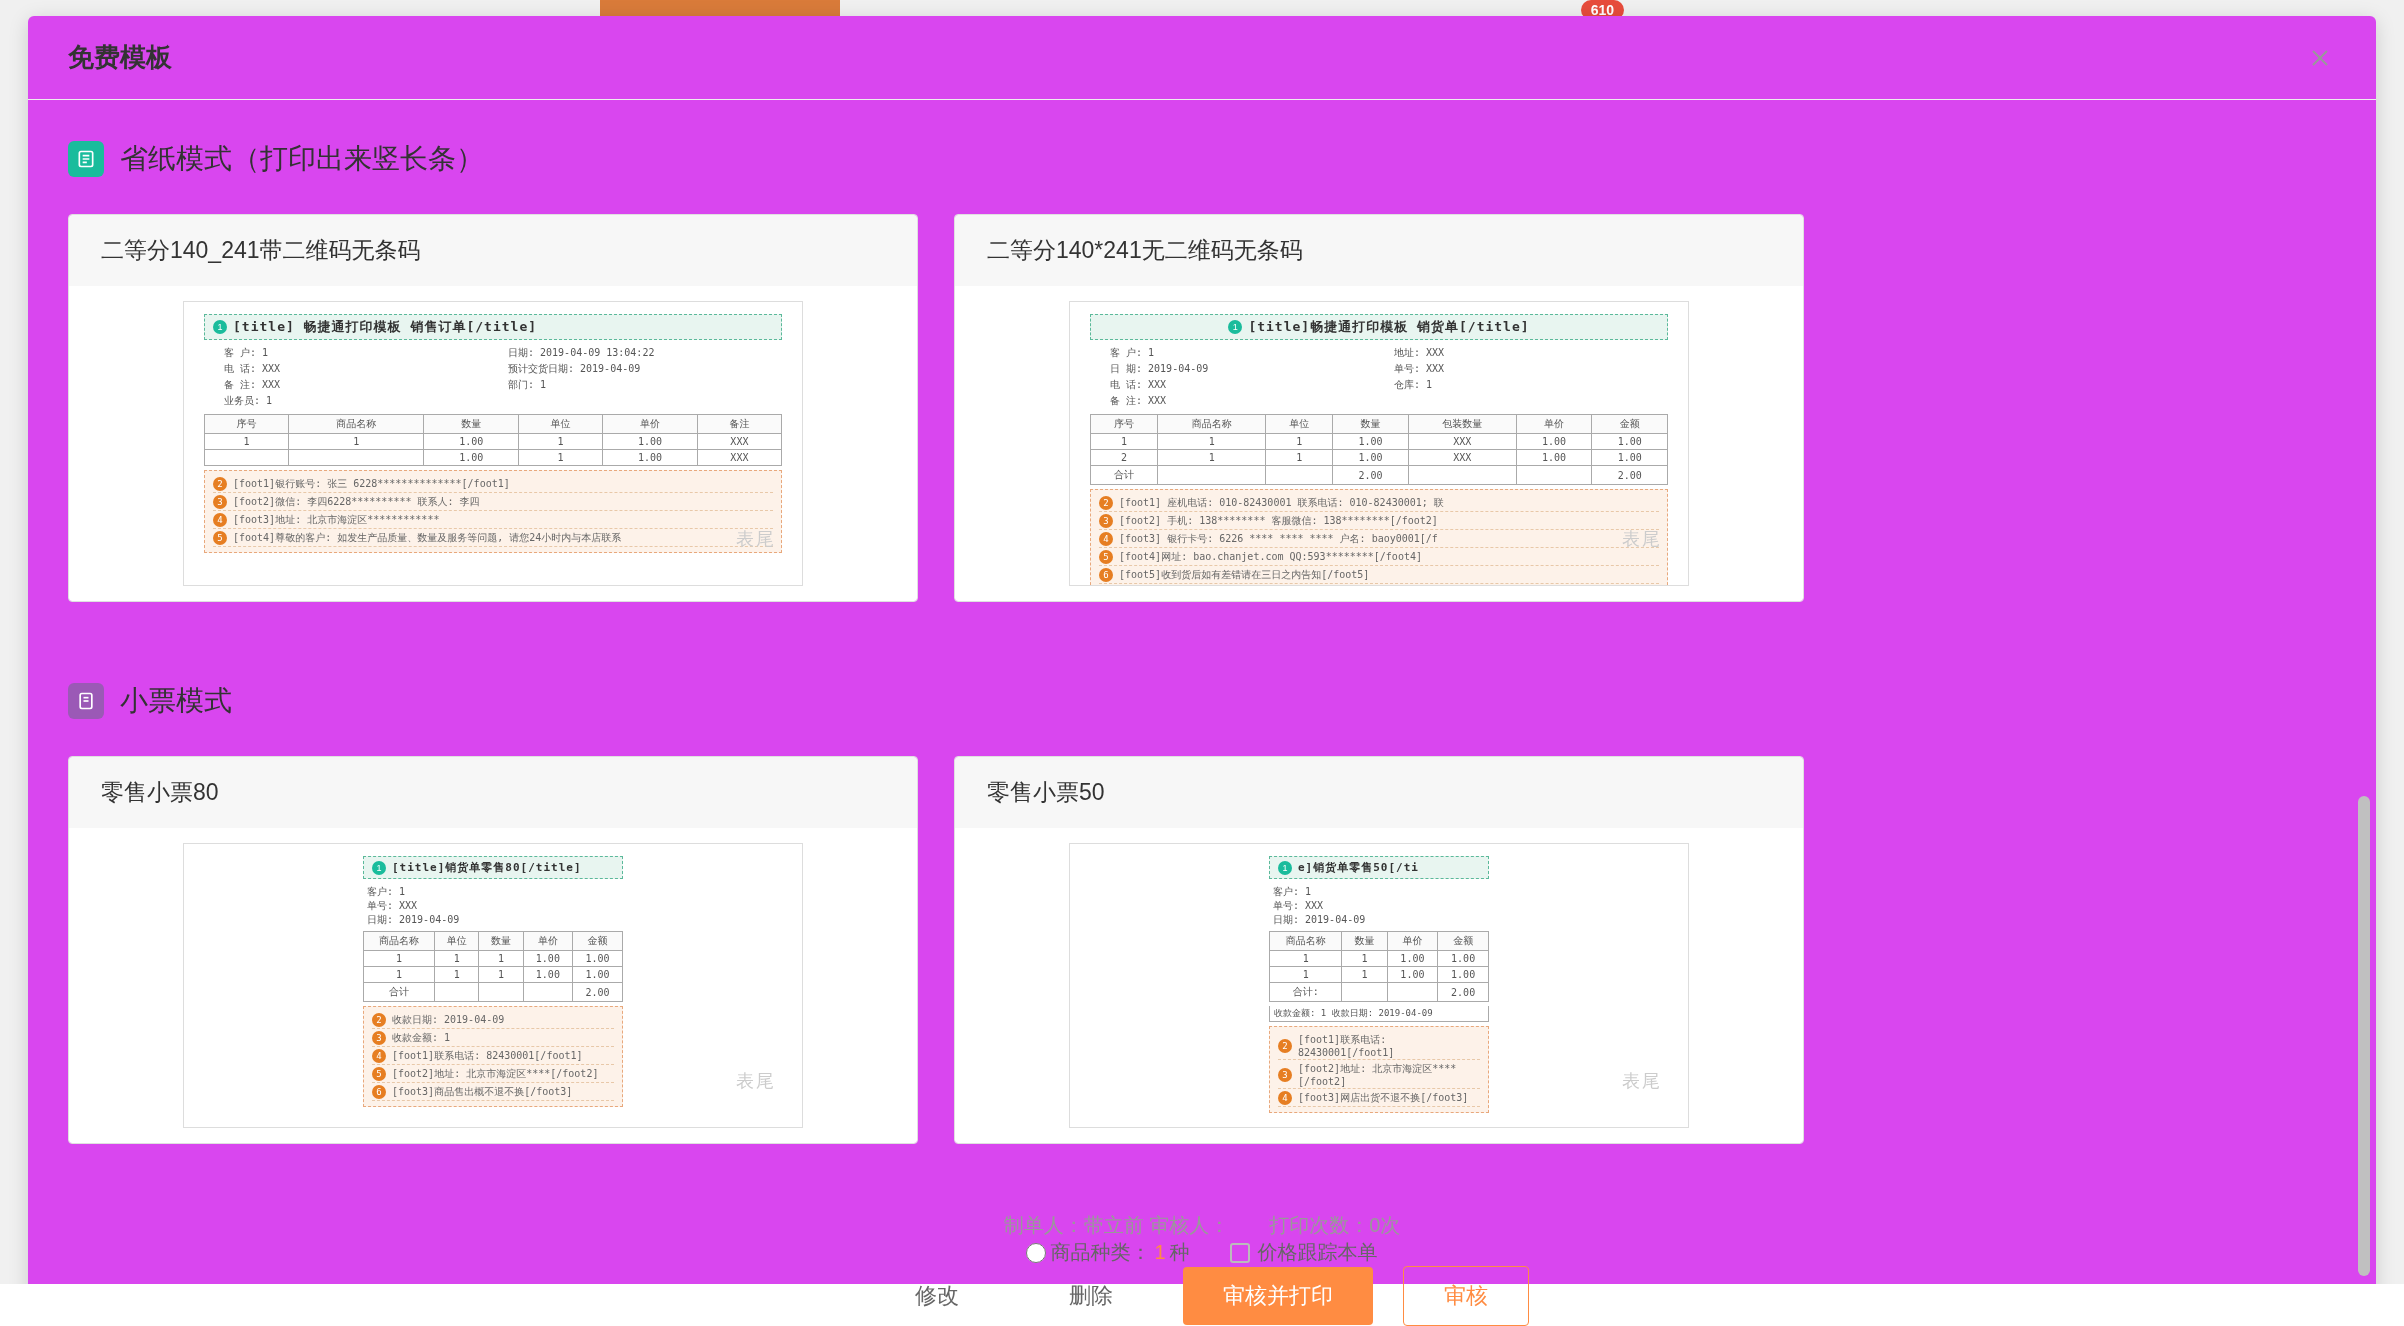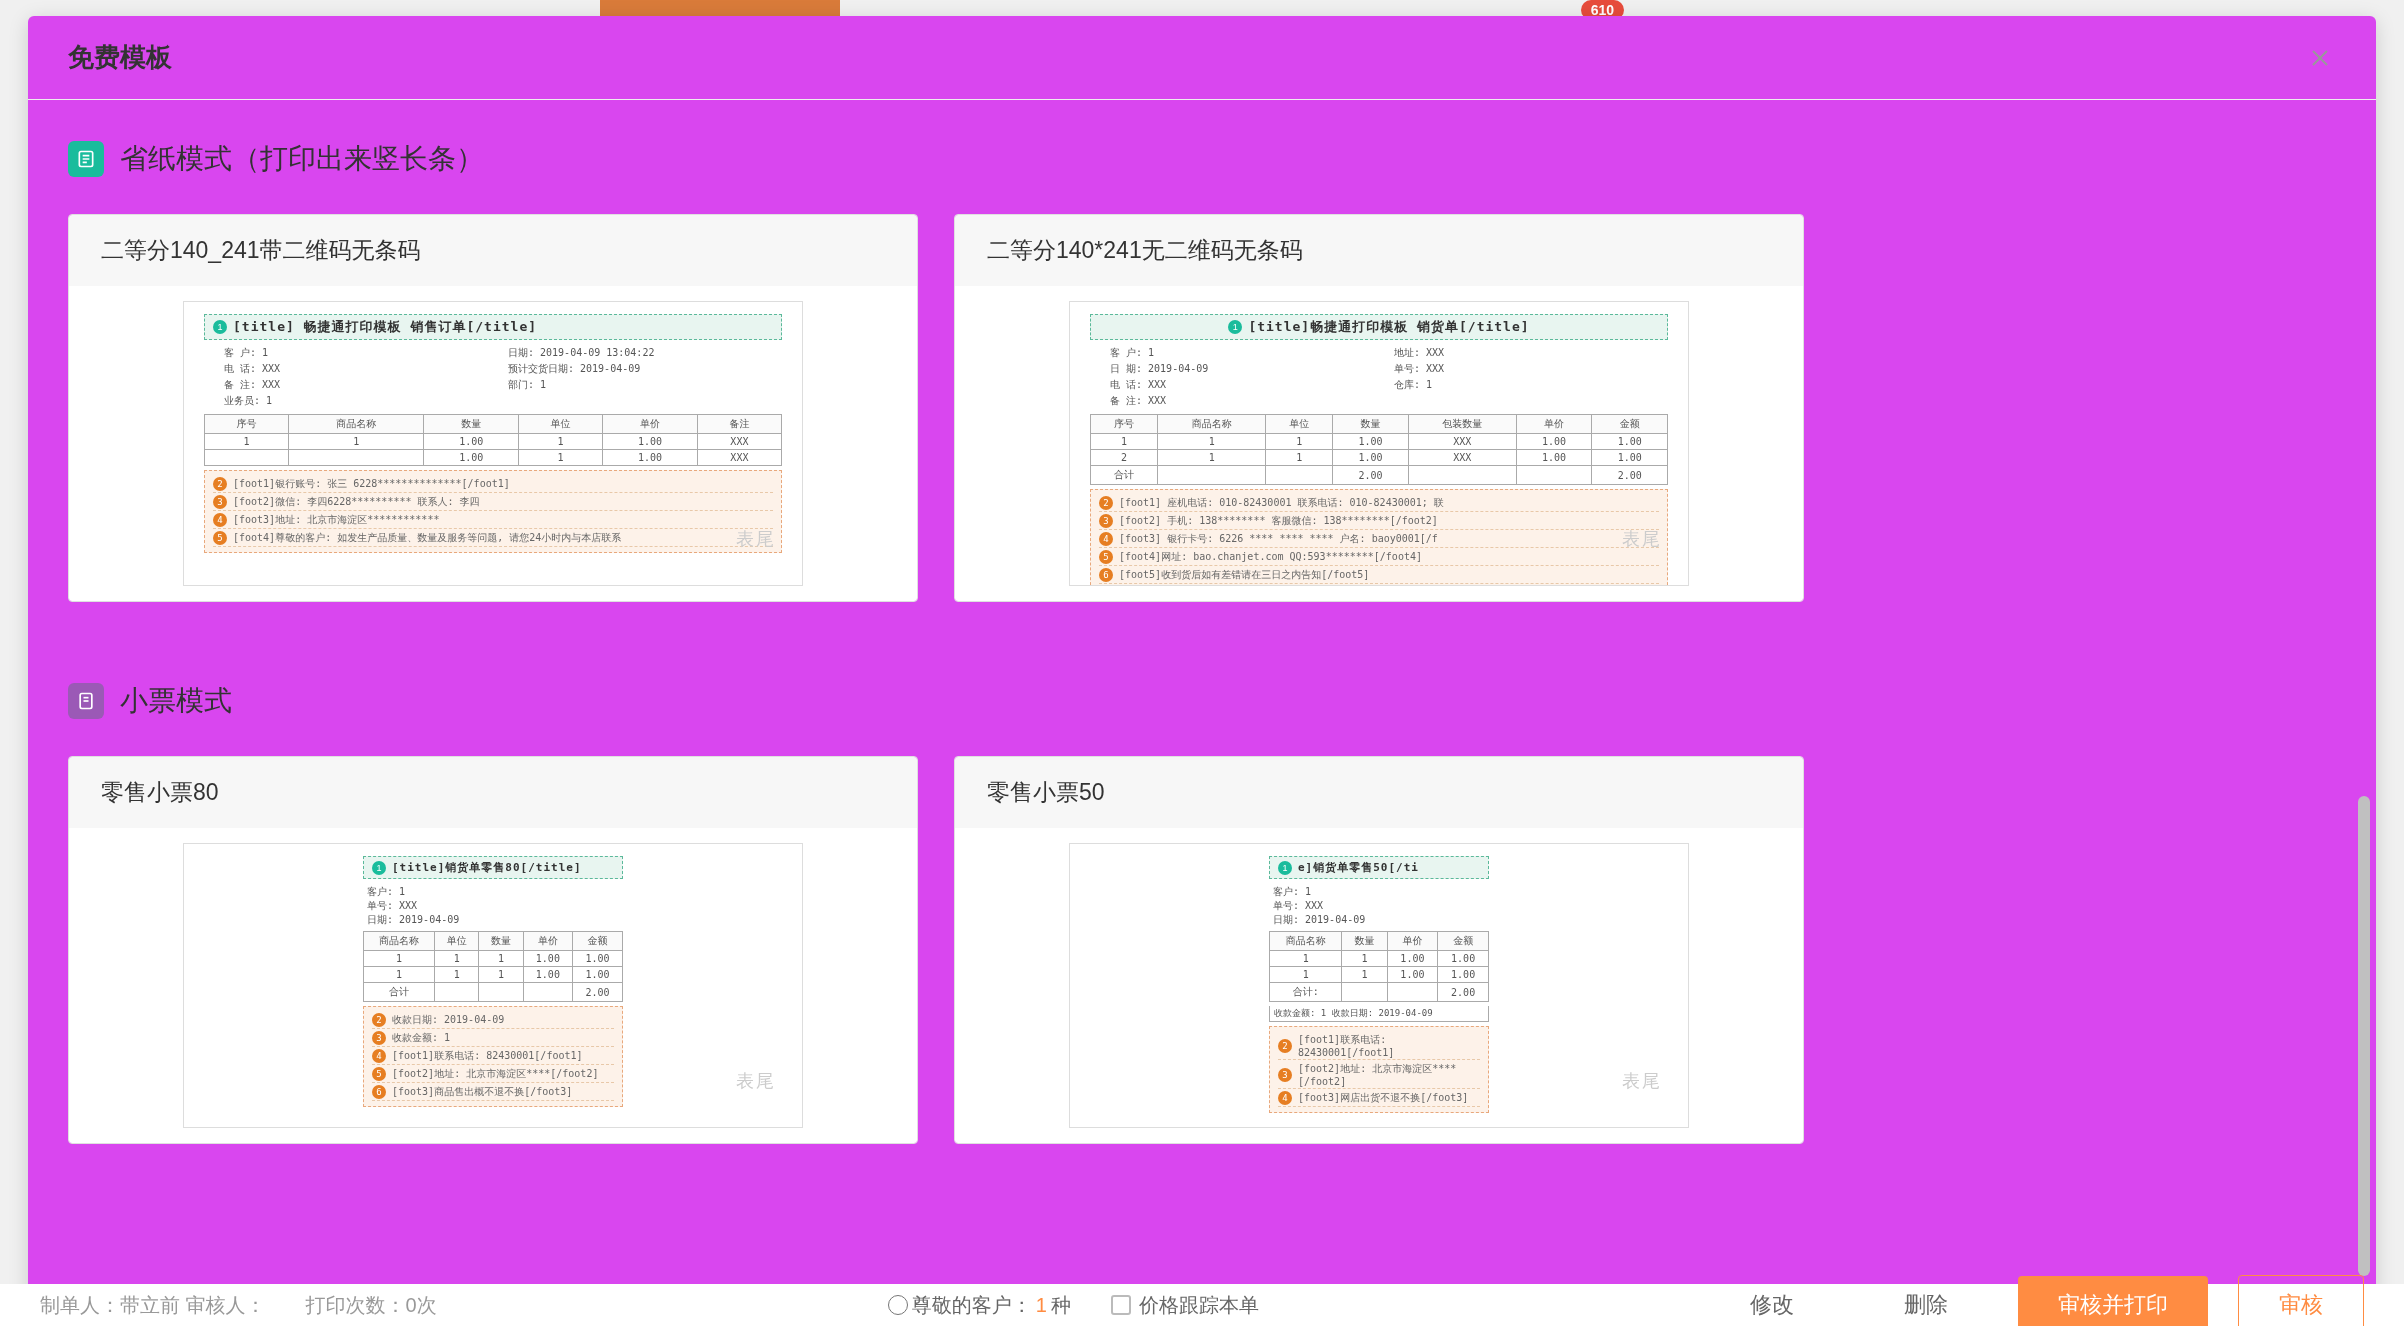--- a/index.html
+++ b/index.html
@@ -279,24 +279,25 @@
     
     .bottom-toolbar {
       position: absolute;
       bottom: 0;
       left: 0;
       right: 0;
       height: 42px;
       background: white;
       display: flex;
       align-items: center;
-      padding: 0 40px;
+      padding: 0 92px;
       color: #666;
       font-size: 20px;
-      justify-content: space-between;
+      justify-content: flex-end;
+      flex-direction: column;
     }
     
     .toolbar-left {
       display: flex;
       gap: 40px;
       align-items: center;
       color: #999;
     }
     
     .toolbar-right {
@@ -709,21 +710,21 @@
 </div>
 
 <div class="bottom-toolbar">
   <div class="toolbar-left">
     <span>制单人：带立前    审核人：</span>
     <span>打印次数：0次</span>
   </div>
   <div style="display:flex;align-items:center;gap:40px">
     <span style="display:flex;align-items:center;gap:4px">
       <input type="radio" style="width: 20px; height: 20px;">
-      <span>尊敬的客户：</span>
+      <span>商品种类：</span>
       <span class="orange-num">1</span>
       <span>种</span>
     </span>
     <span class="checkbox-item">
       <span class="checkbox-box"></span>
       <span>价格跟踪本单</span>
     </span>
   </div>
   <div class="toolbar-right">
     <span class="toolbar-btn">修改</span>

